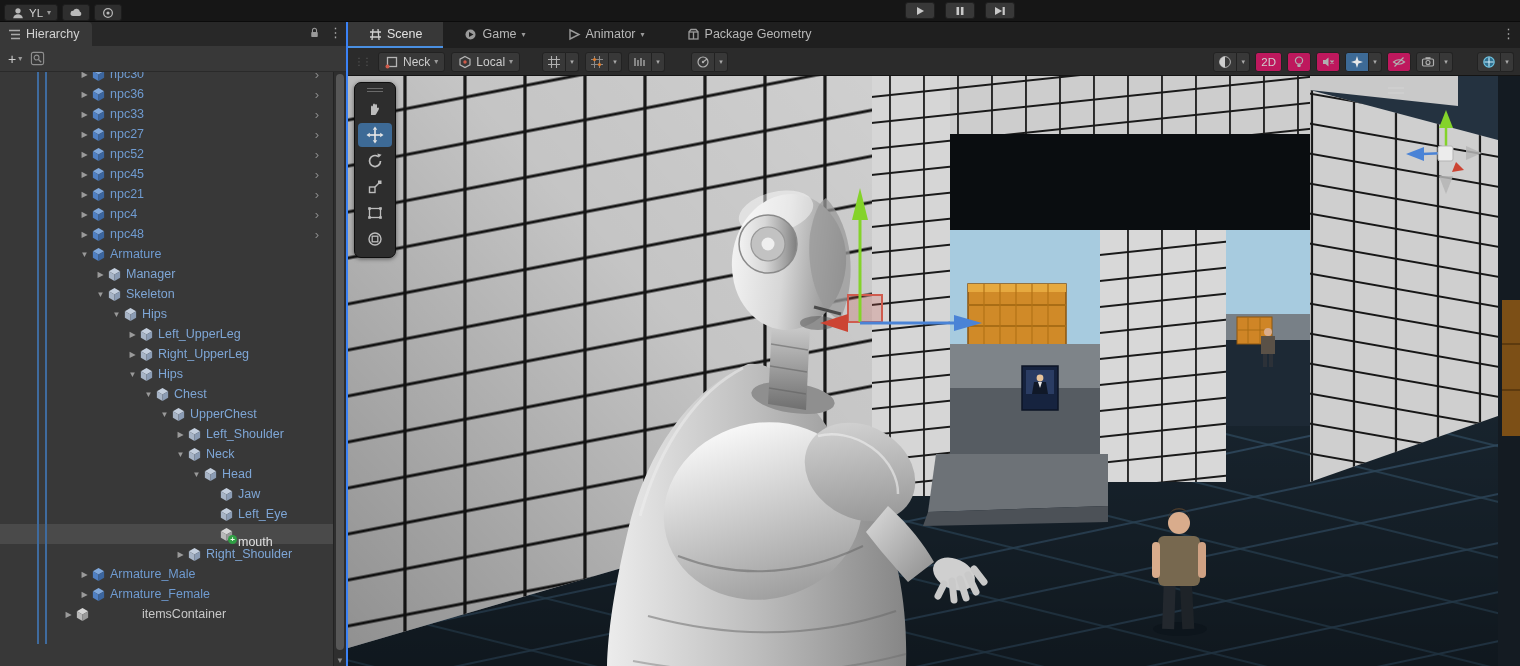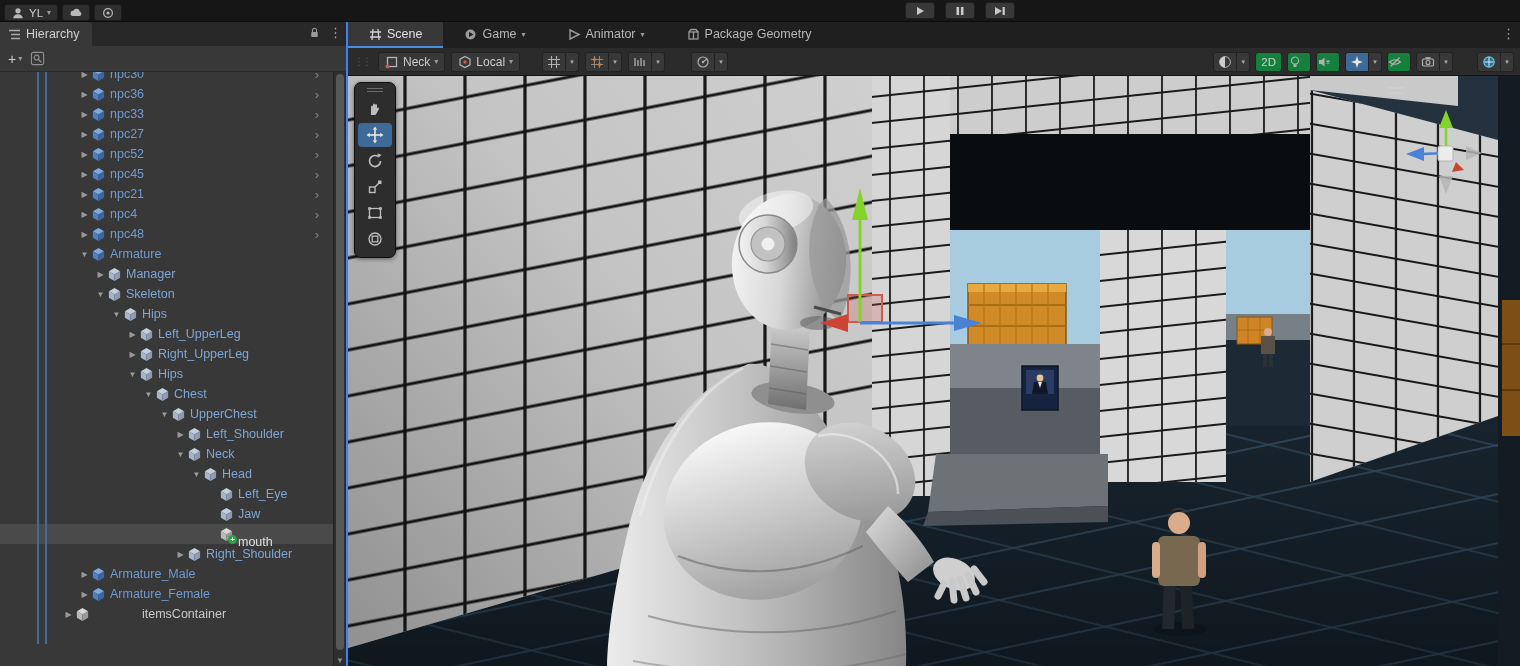--- a/index.html
+++ b/index.html
@@ -55,21 +55,21 @@
   .etab .tabico { width:13px; height:13px; }
   .ekebab { position:absolute; right:5px; top:4px; color:#aaa; font-size:13px; }
 
   .stoolbar { height:28px; background:#2b2b2b; border-bottom:1px solid #141414; display:flex; align-items:center; padding:0 6px; gap:6px; }
   .dragdots { color:#5a5a5a; font-size:10px; letter-spacing:-2px; margin-right:2px; }
   .txtbtn { display:flex; align-items:center; gap:4px; height:20px; background:#383838; border:1px solid #222; border-radius:3px; padding:0 6px; color:#cccccc; font-size:12px; }
   .ddl { display:flex; height:20px; }
   .ddl .dmain { width:24px; background:#383838; border:1px solid #222; border-radius:3px 0 0 3px; display:flex; align-items:center; justify-content:center; }
   .ddl .dmain.active { background:#3d6a96; }
   .ddl .dcaret { width:13px; background:#383838; border:1px solid #222; border-left:none; border-radius:0 3px 3px 0; display:flex; align-items:center; justify-content:center; font-size:7px; color:#aaa; }
-  .sq-btn { width:24px; height:20px; background:#15803d; border:1px solid #222; border-radius:3px; display:flex; align-items:center; }
+  .sq-btn { width:24px; height:20px; background:#be185d; border:1px solid #222; border-radius:3px; display:flex; align-items:center; justify-content:center; }
   .right-tools { margin-left:auto; display:flex; align-items:center; gap:5px; }
   .gap18 { width:14px; }
   .icon14 { width:14px; height:14px; display:block; }
   .twod { font-size:11.5px; color:#cfcfcf; padding:0 5px; width:auto; }
 
   
   .viewport { flex:1; position:relative; background:#1d2835; overflow:hidden; }
   .viewport > svg.scene { position:absolute; inset:0; width:100%; height:100%; }
 
   .tools-overlay { position:absolute; left:6px; top:6px; width:42px; background:#2d2d2d; border:1px solid #0e0e0e; border-radius:7px; padding:2px 0 4px; box-shadow:0 1px 4px rgba(0,0,0,.5); }
@@ -402,32 +402,32 @@
           </div>
           <div class="trow" style="padding-left: 206px;">
             <span class="arrow"></span>
             <span class="ticon">
               <svg viewBox="0 0 16 16">
                 <path d="M8 1 L14 4.5 L8 8 L2 4.5 Z" fill="#c3cedd"></path>
                 <path d="M2 4.5 L8 8 V15 L2 11.5 Z" fill="#a7b4c6"></path>
                 <path d="M8 8 L14 4.5 V11.5 L8 15 Z" fill="#8b9cb4"></path>
               </svg>
             </span>
-            <span class="tlabel prefab-child">Left_Eye</span>
+            <span class="tlabel prefab-child">Jaw</span>
           </div>
           <div class="trow" style="padding-left: 206px;">
             <span class="arrow"></span>
             <span class="ticon">
               <svg viewBox="0 0 16 16">
                 <path d="M8 1 L14 4.5 L8 8 L2 4.5 Z" fill="#c3cedd"></path>
                 <path d="M2 4.5 L8 8 V15 L2 11.5 Z" fill="#a7b4c6"></path>
                 <path d="M8 8 L14 4.5 V11.5 L8 15 Z" fill="#8b9cb4"></path>
               </svg>
             </span>
-            <span class="tlabel prefab-child">Jaw</span>
+            <span class="tlabel prefab-child">Left_Eye</span>
           </div>
           <div class="trow sel" style="padding-left: 206px;">
             <span class="arrow"></span>
             <span class="ticon">
               <svg viewBox="0 0 16 16">
                 <path d="M8 1 L14 4.5 L8 8 L2 4.5 Z" fill="#d6d6d6"></path>
                 <path d="M2 4.5 L8 8 V15 L2 11.5 Z" fill="#b9b9b9"></path>
                 <path d="M8 8 L14 4.5 V11.5 L8 15 Z" fill="#9a9a9a"></path>
               </svg>
               <span class="plusbadge">+</span>

